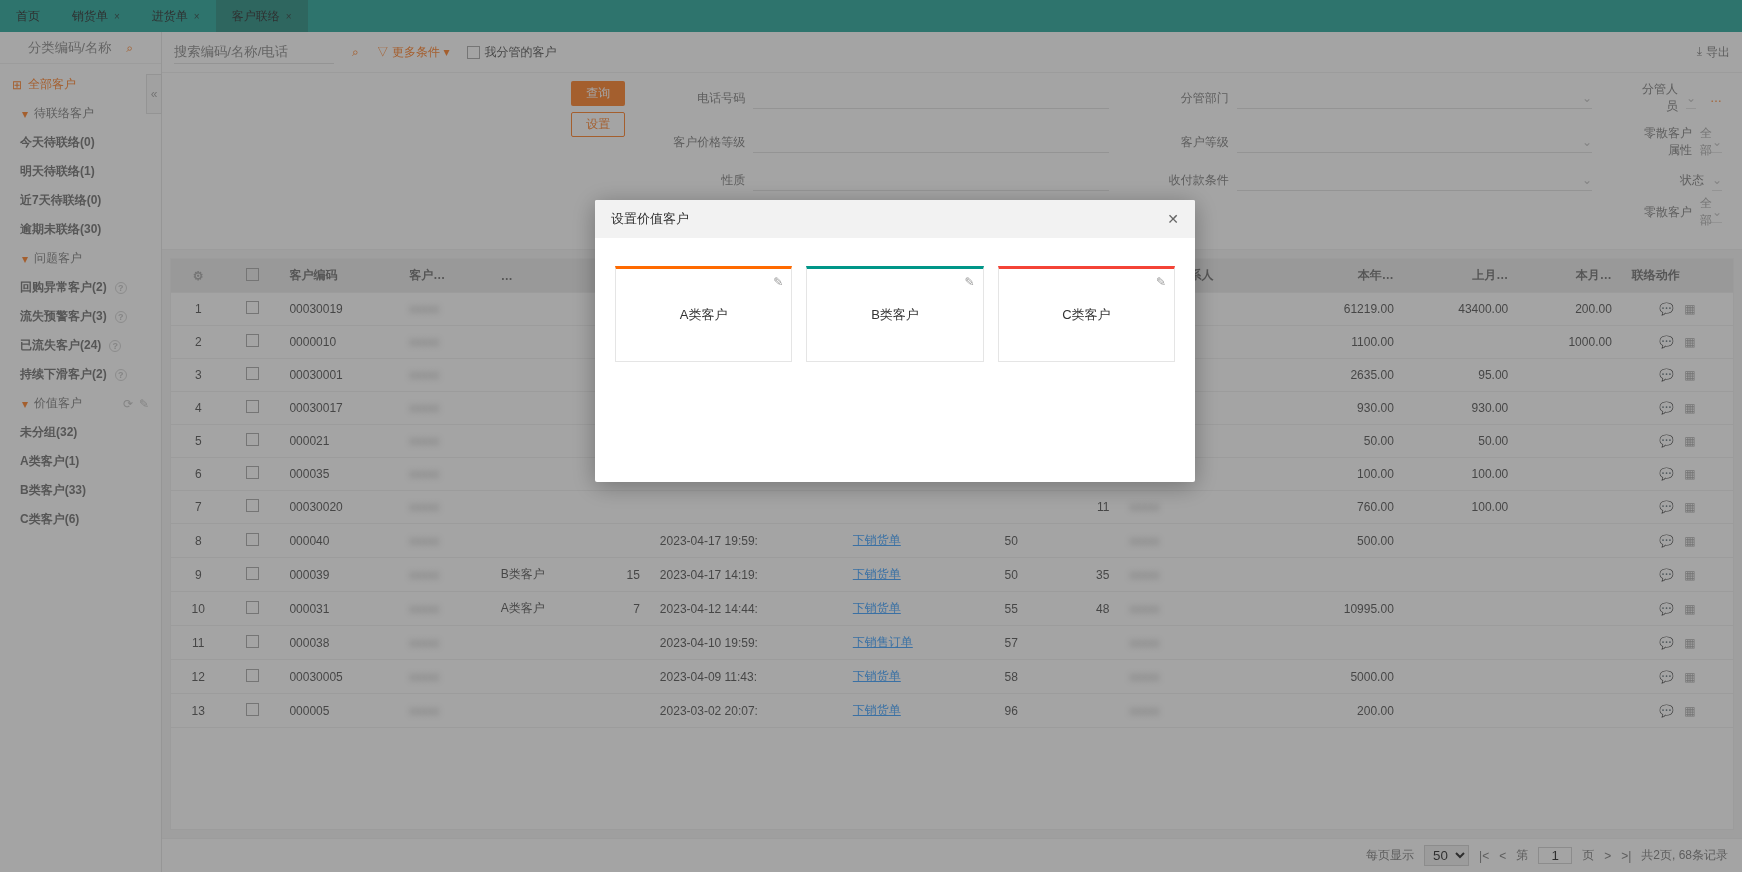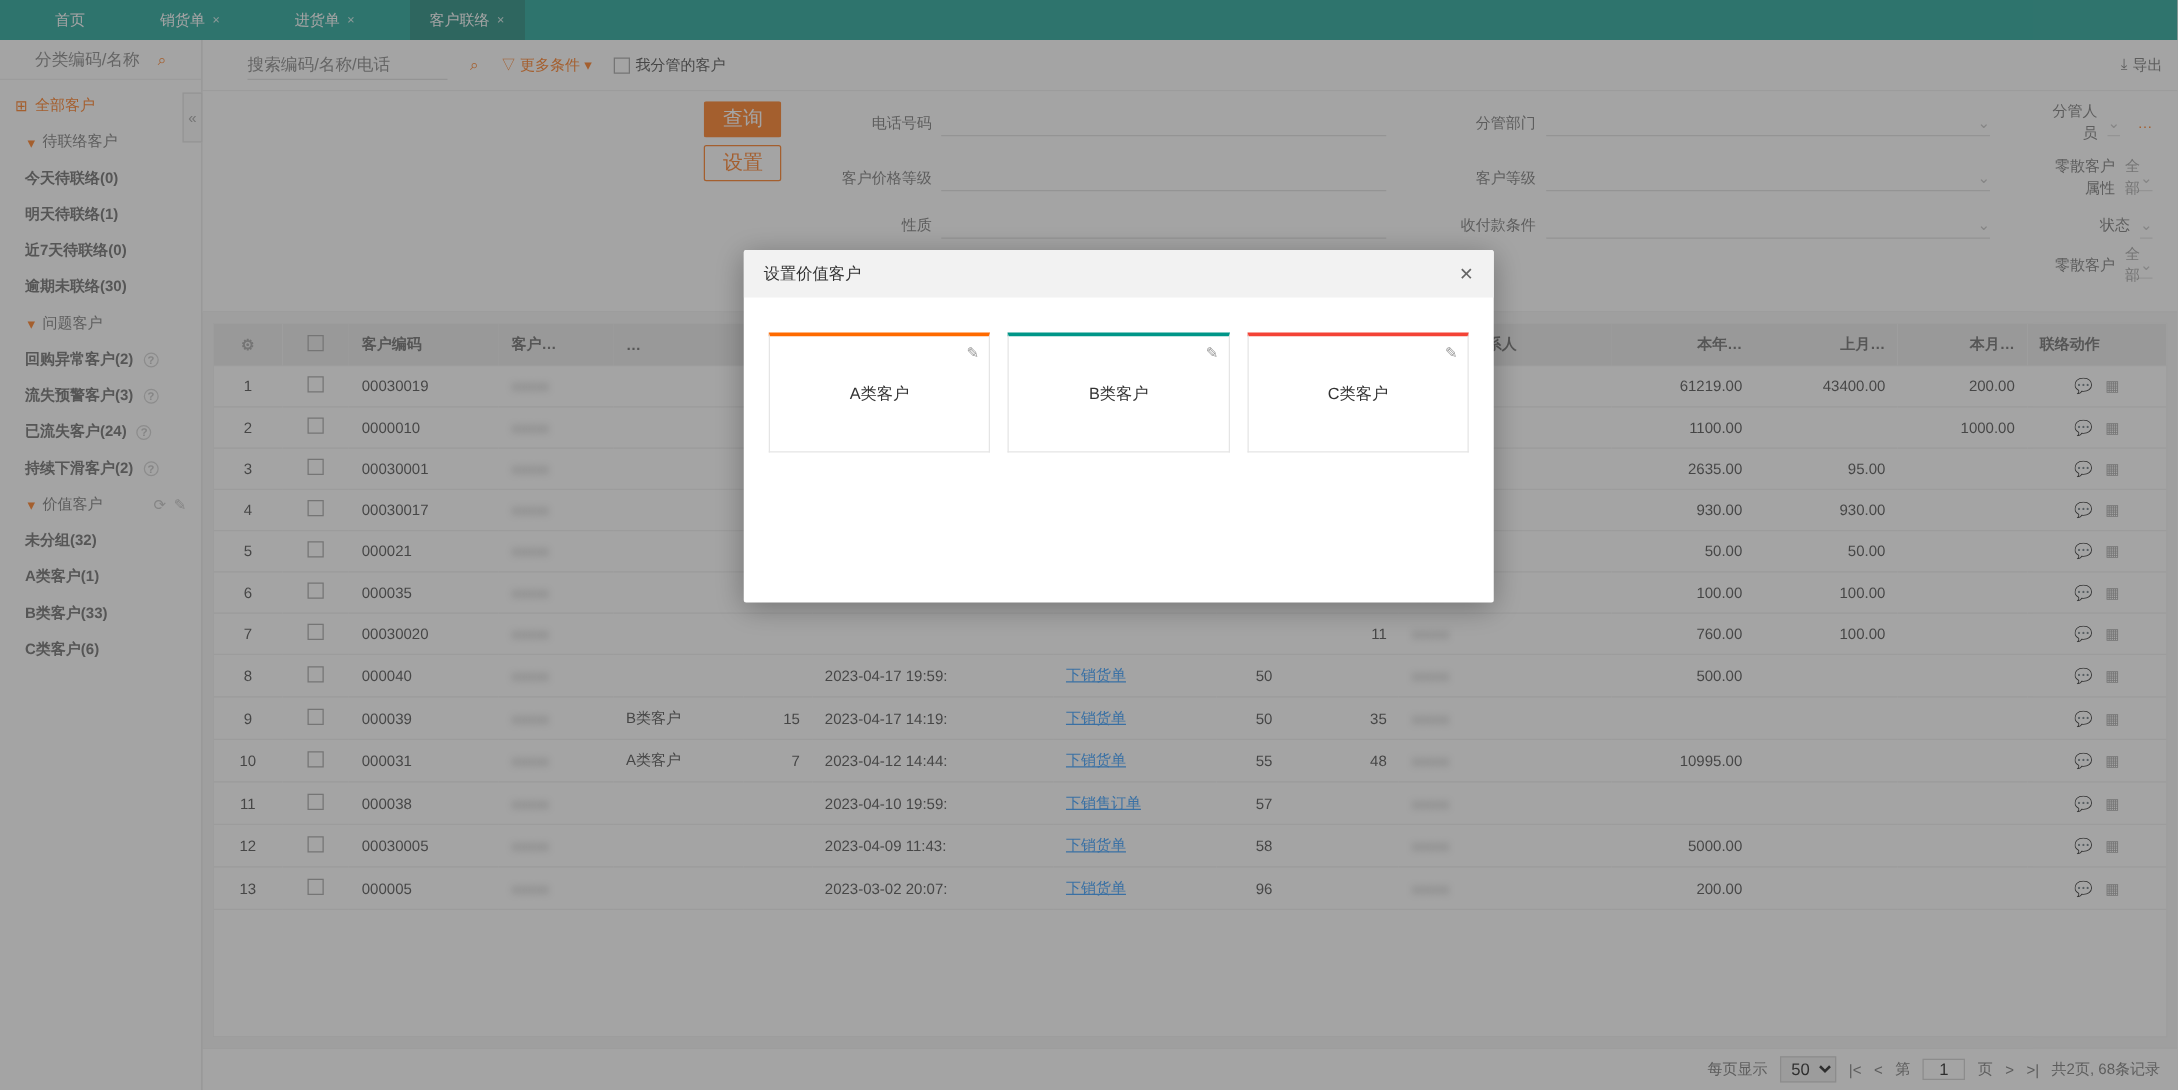--- a/index.html
+++ b/index.html
@@ -1,53 +1,53 @@
 <!DOCTYPE html>
 <html><head>
 <meta charset="utf-8">
 <style>
 * { margin: 0; padding: 0; box-sizing: border-box; }
 body { font-family: "Microsoft YaHei", Arial, sans-serif; font-size: 12px; color: #333; background: #f5f5f5; }
 
 
 .top-tabs { background: #009688; height: 32px; display: flex; align-items: stretch; }
-.top-tabs .tab { padding: 0 16px; color: #ffffff; display: flex; align-items: center; cursor: pointer; gap: 6px; margin-left: 28px; }
+.top-tabs .tab { padding: 0 16px; color: #000000; display: flex; align-items: center; cursor: pointer; gap: 6px; }
 .top-tabs .tab.active { background: #00796b; }
 .top-tabs .tab .close { font-size: 10px; opacity: .8; }
 
 .main-shell { display: flex; height: calc(100vh - 32px); }
 .sidebar { width: 162px; background: #fff; border-right: 1px solid #e0e0e0; position: relative; }
 .sidebar-search { padding: 8px 28px; border-bottom: 1px solid #eee; display: flex; align-items: center; }
 .sidebar-search input { border: none; outline: none; width: 100%; color: #bbb; }
 .sidebar-search .srch { color: #ff6a00; }
 .sidebar-collapse { position: absolute; right: -1px; top: 42px; width: 16px; height: 40px; border: 1px solid #ddd; background: #fafafa; display: flex; align-items: center; justify-content: center; color: #999; cursor: pointer; }
 .tree { padding: 6px 0; }
 .tree-node { padding: 6px 12px; display: flex; align-items: center; gap: 6px; cursor: pointer; }
 .tree-node.lvl1 { color: #ff6a00; font-weight: 500; }
 .tree-node.lvl2 { padding-left: 22px; color: #666; }
 .tree-node.lvl3 { padding-left: 20px; color: #555; font-size: 12px; font-weight: bold; }
 .tree-node.lvl2 .caret { color: #ff6a00; }
 .tree-node .help { color: #bbb; border: 1px solid #ccc; border-radius: 50%; width: 12px; height: 12px; font-size: 9px; display: inline-flex; align-items: center; justify-content: center; margin-left: 2px; }
 .tree-icons { margin-left: auto; display: flex; gap: 6px; color: #bbb; }
 
 .content { flex: 1; display: flex; flex-direction: column; overflow: hidden; }
 .toolbar { display: flex; align-items: center; padding: 8px 12px; gap: 18px; background: #fff; border-bottom: 1px solid #eee; }
-.toolbar input.search { width: 160px; border: none; border-bottom: 1px solid #ddd; outline: none; padding: 4px 0; margin-left: 24px; }
+.toolbar input.search { width: 160px; border: none; border-bottom: 1px solid #ddd; outline: none; padding: 4px 0; }
 .toolbar .srch { color: #ff6a00; }
 .toolbar .filter { color: #ff6a00; cursor: pointer; }
 .toolbar .chk { display: flex; align-items: center; gap: 4px; }
 .toolbar .export { margin-left: auto; color: #666; cursor: pointer; display: flex; gap: 4px; }
 
 .filters-panel { background: #fff; padding: 8px 20px 16px; border-bottom: 1px solid #eee; display: grid; grid-template-columns: repeat(3, 1fr) 90px; gap: 10px 40px; position: relative; }
 .filter-field { display: flex; align-items: center; gap: 8px; }
 .filter-field .lbl { width: 80px; text-align: right; color: #666; font-size: 12px; }
 .filter-field .fld { flex: 1; border-bottom: 1px solid #ddd; height: 22px; display: flex; align-items: center; justify-content: space-between; color: #999; }
 .filter-field .fld .dd { color: #bbb; }
 .filter-buttons { display: flex; flex-direction: column; gap: 6px; align-items: flex-end; }
-.btn { padding: 3px 14px; border-radius: 2px; font-size: 16px; cursor: pointer; border: 1px solid transparent; }
+.btn { padding: 3px 14px; border-radius: 2px; font-size: 12px; cursor: pointer; border: 1px solid transparent; }
 .btn.primary { background: #ff6a00; color: #fff; }
 .btn.secondary { border: 1px solid #ff6a00; color: #ff6a00; background: #fff; }
 
 .table-wrap { flex: 1; overflow: auto; background: #fff; margin: 8px; border: 1px solid #eee; }
 table { border-collapse: collapse; width: 100%; }
 th, td { border-bottom: 1px solid #eee; padding: 8px 10px; text-align: left; white-space: nowrap; font-size: 12px; }
 th { background: #e8e8e8; color: #555; position: sticky; top: 0; }
 td.num, th.num { text-align: right; }
 td.ctr, th.ctr { text-align: center; }
 .ck { width: 13px; height: 13px; border: 1px solid #999; display: inline-block; }

